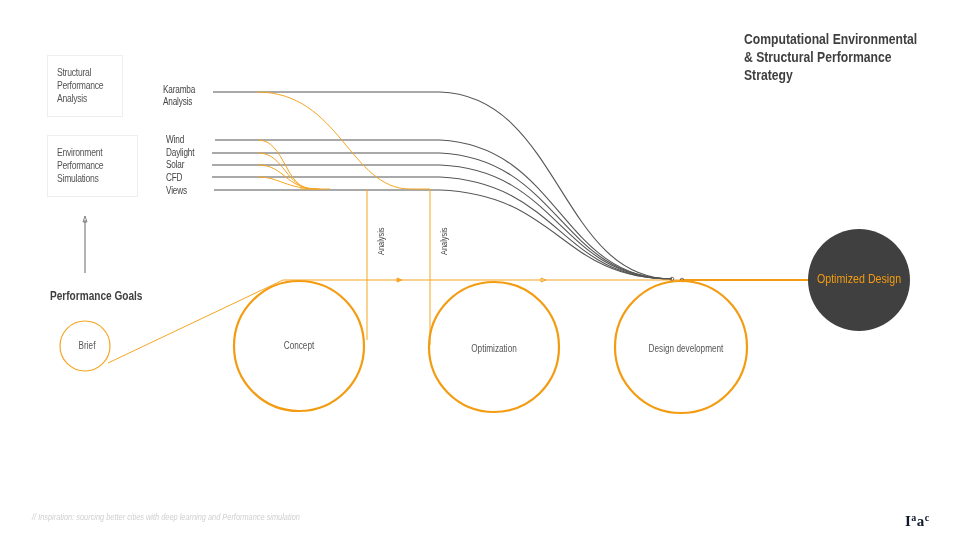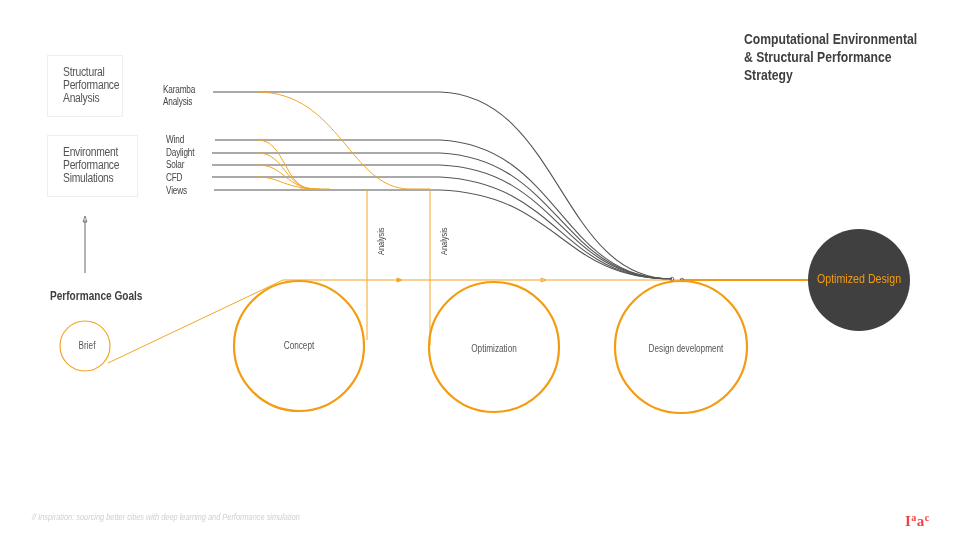--- a/index.html
+++ b/index.html
@@ -1,36 +1,36 @@
 <!DOCTYPE html>
 <html><head>
 <meta charset="utf-8">
 <style>
   html, body { margin: 0; padding: 0; background: #ffffff; }
   body { width: 960px; height: 540px; position: relative; overflow: hidden;
          font-family: "Liberation Sans", sans-serif; color: #444; }
   .box { position: absolute; border: 1px solid #eeeeee; background: #fff; box-sizing: border-box;
-         font-size: 12px; line-height: 13px; color: #555; padding: 10px 15px; transform-origin: left top; }
+         font-size: 10px; line-height: 13px; color: #555; padding: 10px 9px; transform-origin: left top; }
   .box span { display: block; letter-spacing: -0.3px; transform: scaleX(0.86); transform-origin: left center; white-space: nowrap; }
   .lbl { position: absolute; font-size: 10px; line-height: 12.5px; color: #444; white-space: nowrap;
          transform: scaleX(0.82); transform-origin: left center; letter-spacing: -0.2px; }
   .title { position: absolute; left: 744px; top: 30px; font-size: 14.5px; line-height: 18px; font-weight: bold;
            color: #3f3f3f; white-space: nowrap; transform: scaleX(0.84); transform-origin: left top; }
   .title span { display: block; }
   .goals { position: absolute; left: 50px; top: 289px; font-size: 12px; font-weight: bold; color: #3f3f3f;
            white-space: nowrap; transform: scaleX(0.84); transform-origin: left center; }
   .circ-label { position: absolute; font-size: 10px; color: #555; white-space: nowrap;
                 transform: translateX(-50%) scaleX(0.82); }
   .opt-label { position: absolute; left: 859px; top: 271px; font-size: 13px; color: #f39c12; white-space: nowrap;
                transform: translateX(-50%) scaleX(0.82); }
   .vert { position: absolute; font-size: 9px; color: #444; white-space: nowrap; transform-origin: left top; }
   .footer { position: absolute; left: 32px; top: 512px; font-size: 9px; font-style: italic; color: #cfcfcf;
             white-space: nowrap; transform: scaleX(0.82); transform-origin: left center; }
   .logo { position: absolute; left: 905px; top: 512px; font-family: "Liberation Serif", serif; font-weight: bold;
-          font-size: 15px; color: #ef4444; white-space: nowrap; letter-spacing: 0.5px; }
+          font-size: 15px; color: #0f172a; white-space: nowrap; letter-spacing: 0.5px; }
   .logo sup { font-size: 10px; vertical-align: 5px; }
   svg.diagram { position: absolute; left: 0; top: 0; }
 </style>
 </head>
 <body>
 
 <svg class="diagram" width="960" height="540" viewBox="0 0 960 540">
 
   <g fill="none" stroke="#555" stroke-width="1.1">
     <path d="M213,92 L440,92 C560,96 560,279 672,279"></path>

